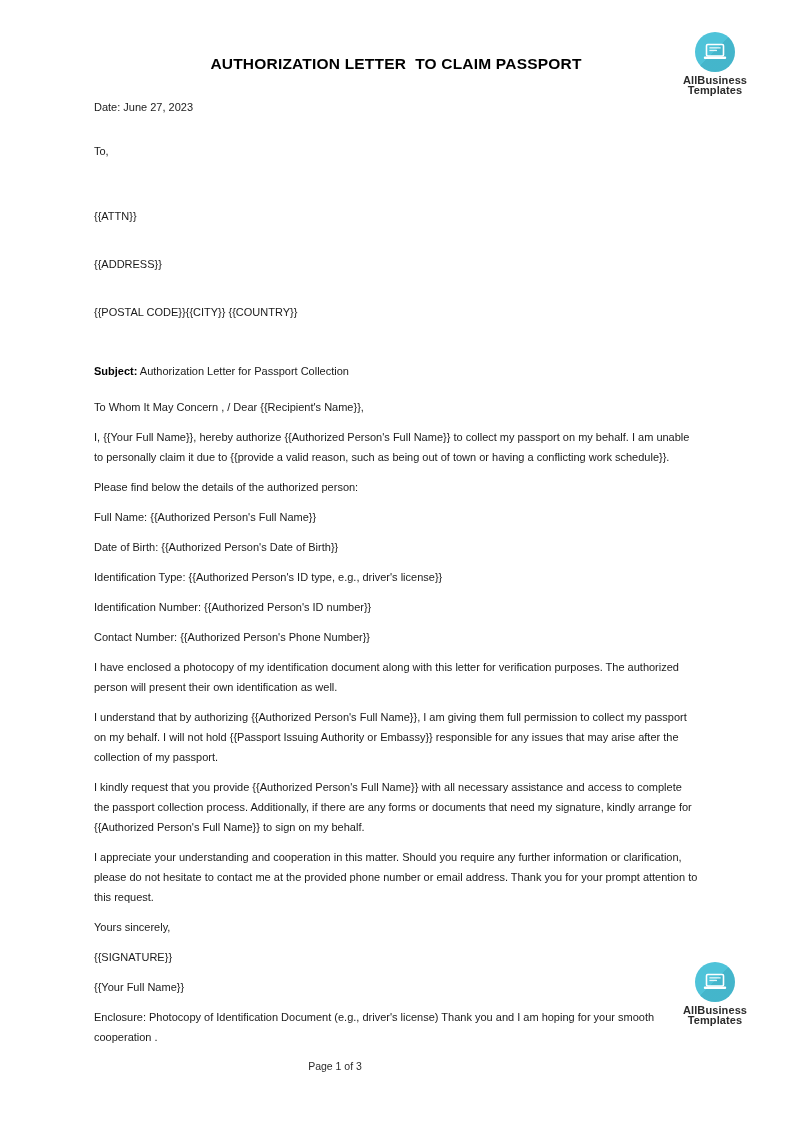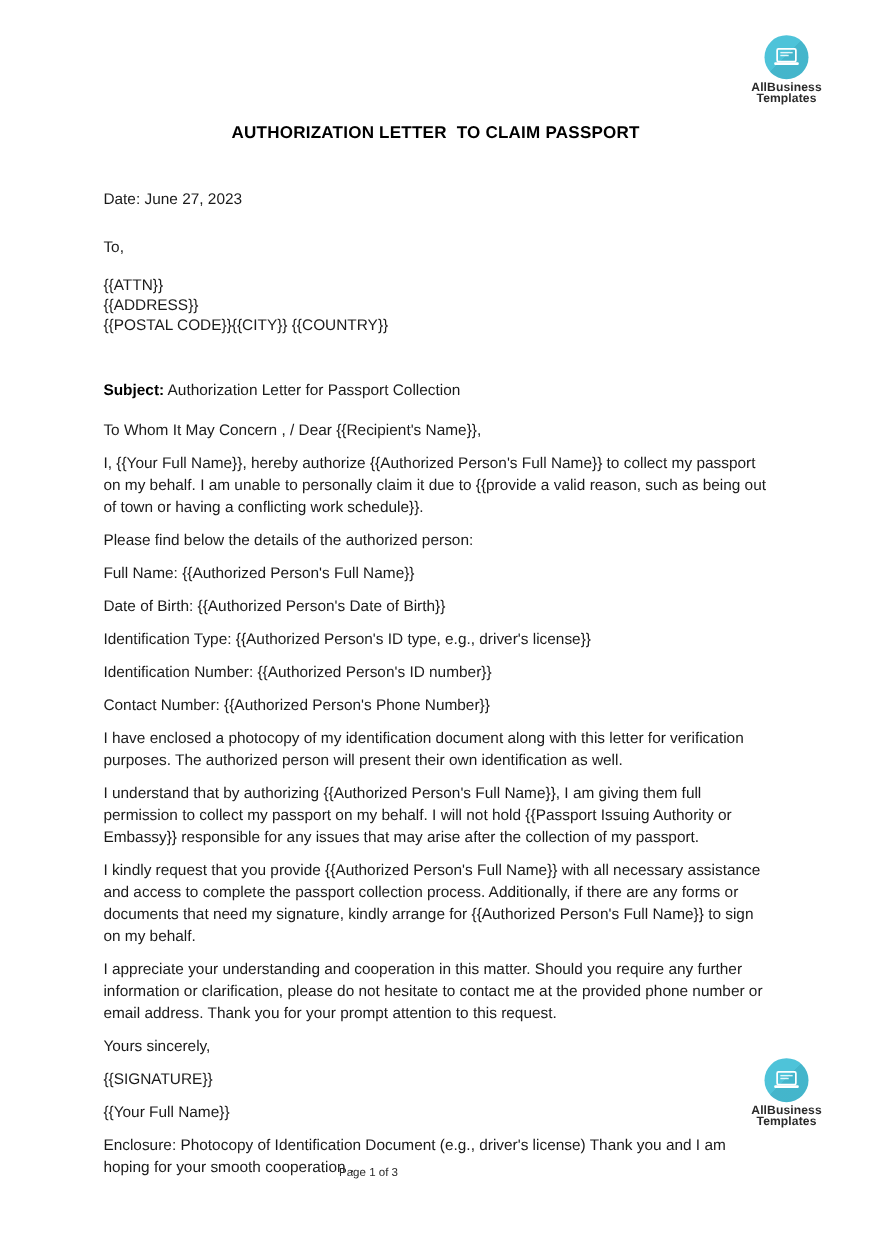--- a/index.html
+++ b/index.html
@@ -68,34 +68,34 @@
     top: 0;
     width: 604px;
   }
   .doc-title {
     text-align: center;
     font-size: 15.5px;
     font-weight: bold;
     color: #000000;
     letter-spacing: 0.2px;
     white-space: pre;
-    margin: 16px;
-    padding-top: 96px;
+    margin: 0;
+    padding-top: 55px;
   }
   .para {
-    font-size: 14px;
+    font-size: 11px;
     line-height: 20px;
     color: #1a1a1a;
     margin: 0;
     text-align: left;
   }
   .spacer-lg { height: 24px; }
   .spacer-md { height: 16px; }
   .spacer-sm { height: 10px; }
-  .tight { line-height: 18px; }
+  .tight { line-height: 18px; margin-top: 30px; }
   .bold { font-weight: bold; color: #000; margin-top: 43px; }
 
   
   .footer {
     position: absolute;
     left: 0;
     top: 1060px;
     width: 670px;
     text-align: center;
     font-size: 10.5px;

